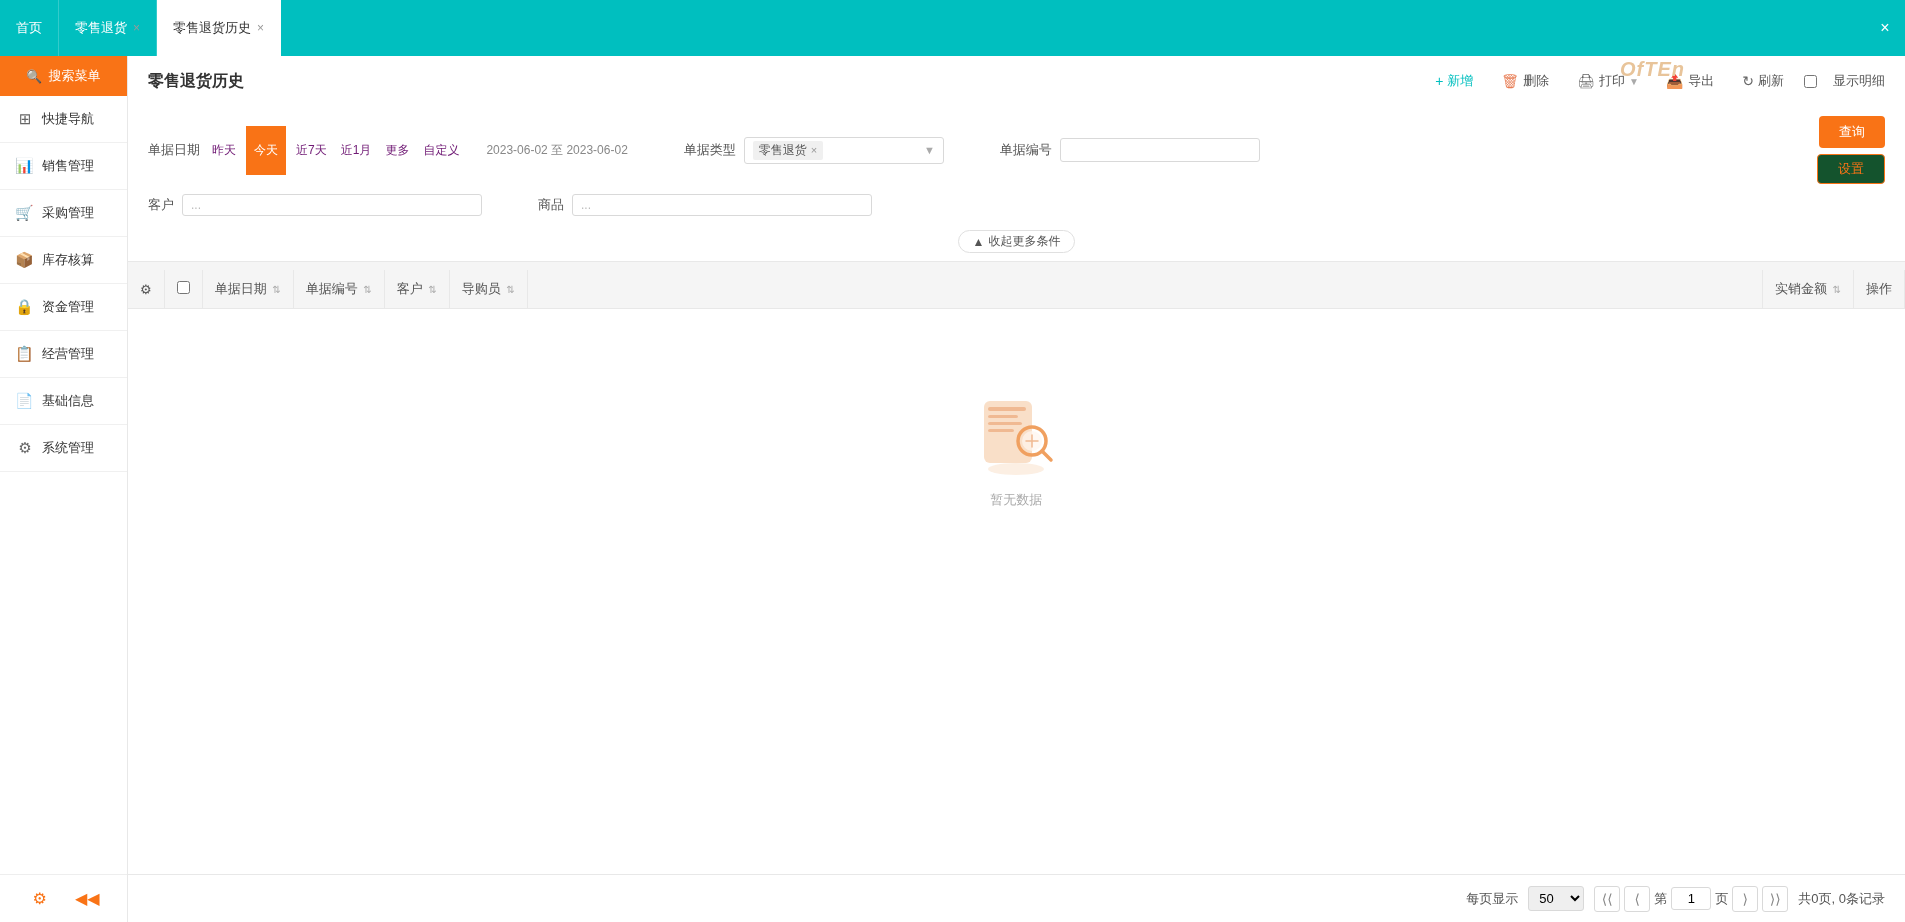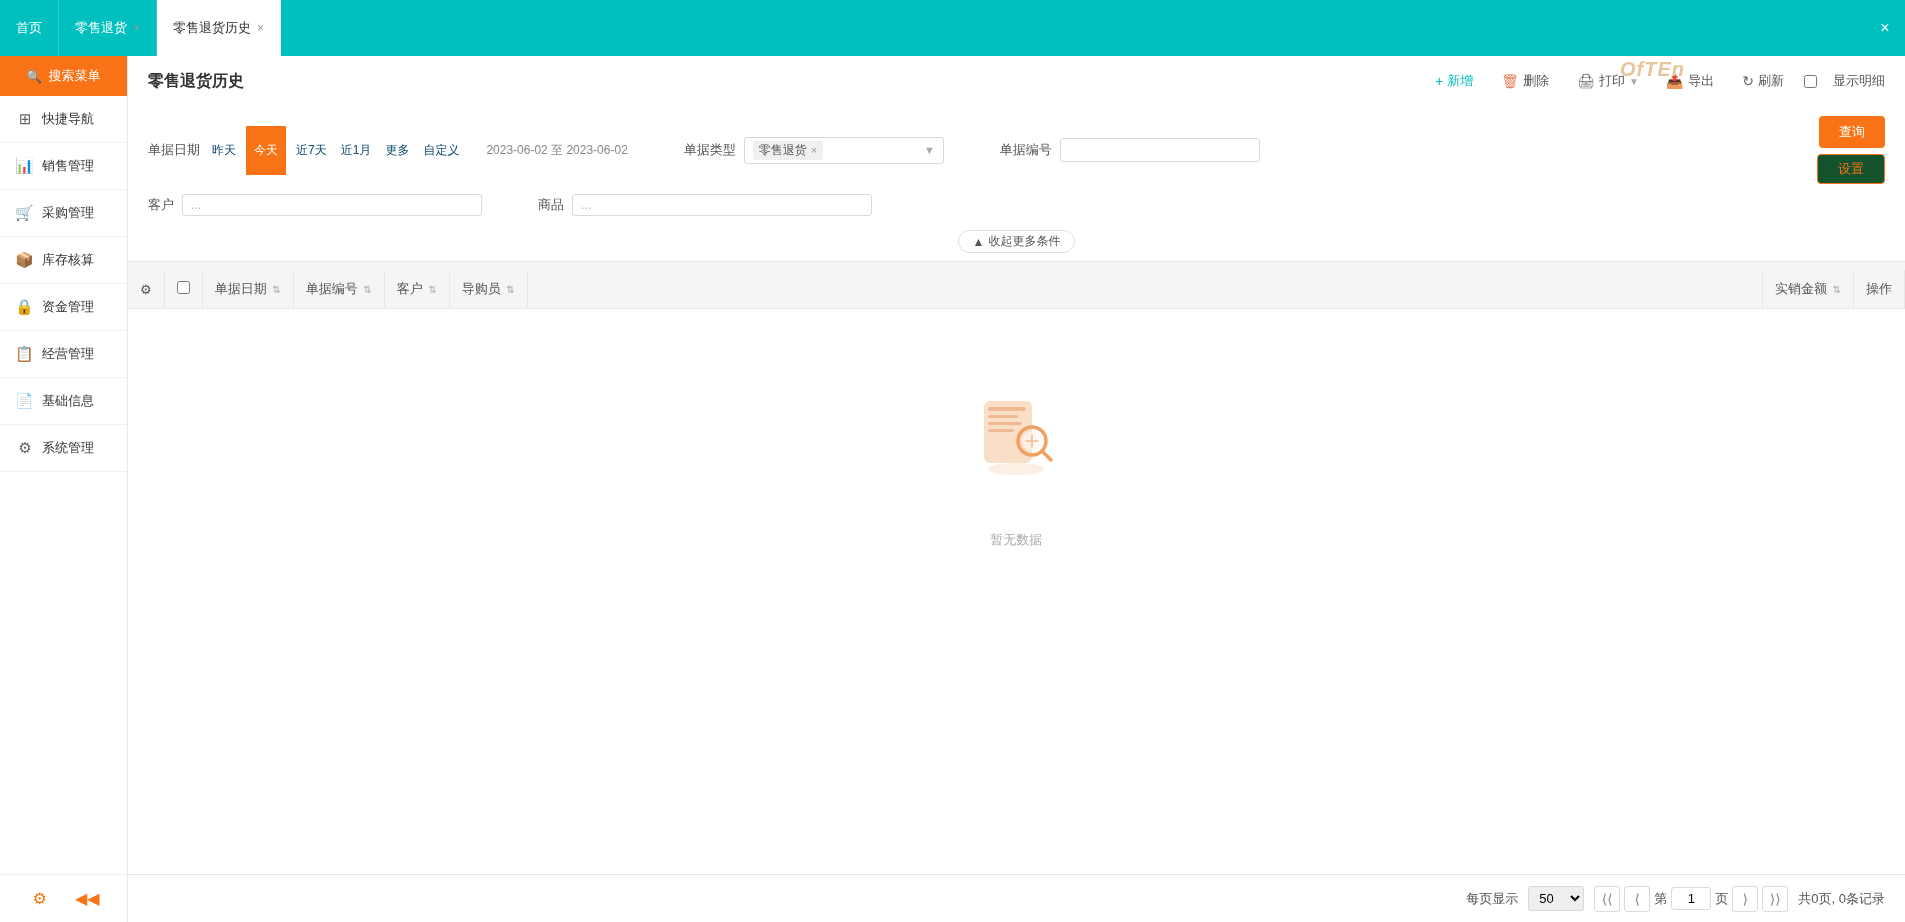--- a/index.html
+++ b/index.html
@@ -203,21 +203,21 @@
       color: #555;
       font-size: 13px;
     }
     .date-filters {
       display: flex;
       align-items: center;
       gap: 6px;
     }
     .date-btn {
       font-size: 12px;
-      color: #0c4a6e;
+      color: #701a75;
       cursor: pointer;
       padding: 2px 4px;
       border-radius: 2px;
     }
     .date-btn.today {
       background: #f97316;
       color: #fff;
       border-radius: 0;
       padding: 16px 8px;
     }
@@ -301,21 +301,20 @@
     }
     .data-table th .sort-arrows { font-size: 10px; color: #aaa; margin-left: 2px; }
     .th-settings { width: 36px; text-align: center; }
     .th-checkbox { width: 36px; text-align: center; }
     .empty-area {
       display: flex;
       flex-direction: column;
       align-items: center;
       justify-content: center;
       padding: 80px 0 60px 0;
-      gap: 40px;
     }
     .empty-icon {
       width: 100px;
       height: 90px;
       margin-bottom: 12px;
     }
     .empty-text {
       font-size: 13px;
       color: #aaa;
     }

